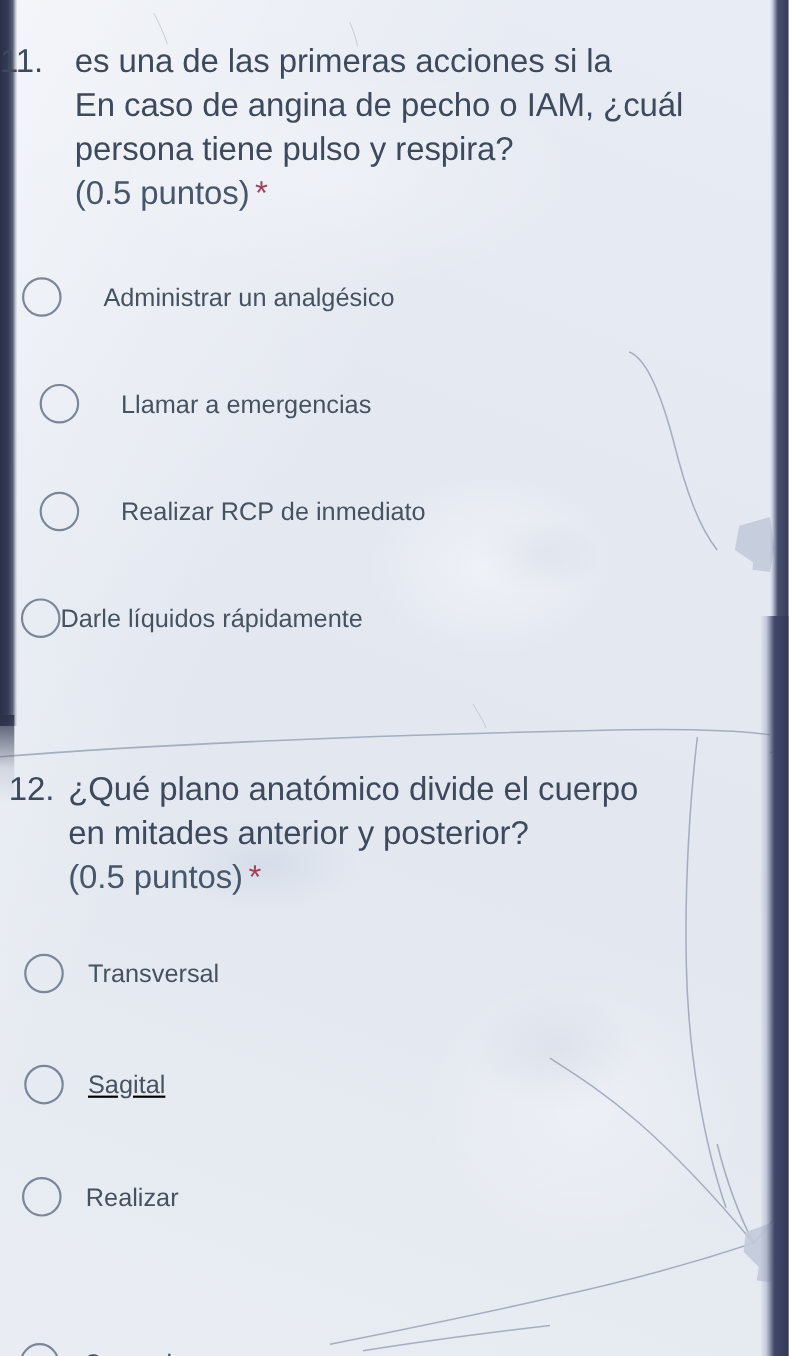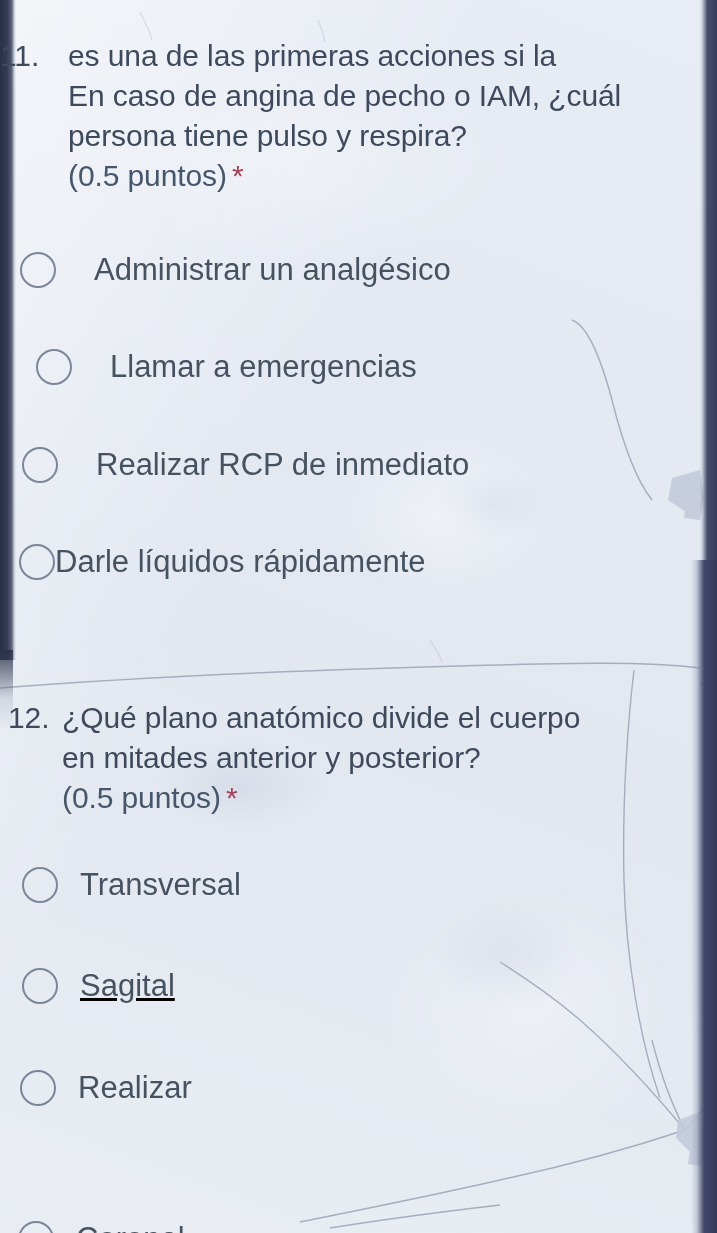--- a/index.html
+++ b/index.html
@@ -139,21 +139,21 @@
     flex: 0 0 auto;
     width: 36px;
     height: 36px;
     border-radius: 50%;
     border: 2px solid #7b8698;
     background: transparent;
     box-sizing: border-box;
   }
   .opt-label {
     color: #46525f;
-    font-size: 31px;
+    font-size: 23px;
     line-height: 30px;
     white-space: nowrap;
   }
 </style>
 </head>
 <body>
 
 <div id="screen">
 
   <div class="glare glare-c"></div>
@@ -209,21 +209,21 @@
     </div>
 
     <div class="option" style="top:245px; padding-left:20px;">
       <span class="radio"></span>
       <span class="opt-label" style="margin-left:38px;">Administrar un analgésico</span>
     </div>
     <div class="option" style="top:342px; padding-left:36px;">
       <span class="radio"></span>
       <span class="opt-label" style="margin-left:38px;">Llamar a emergencias</span>
     </div>
-    <div class="option" style="top:440px; padding-left:22px;">
+    <div class="option" style="top:440px; padding-left:36px;">
       <span class="radio"></span>
       <span class="opt-label" style="margin-left:38px;">Realizar RCP de inmediato</span>
     </div>
     <div class="option" style="top:537px; padding-left:19px;">
       <span class="radio"></span>
       <span class="opt-label" style="">Darle líquidos rápidamente</span>
     </div>
 
     <div class="question-block" style="top:698px;">
       <div class="q-head">

